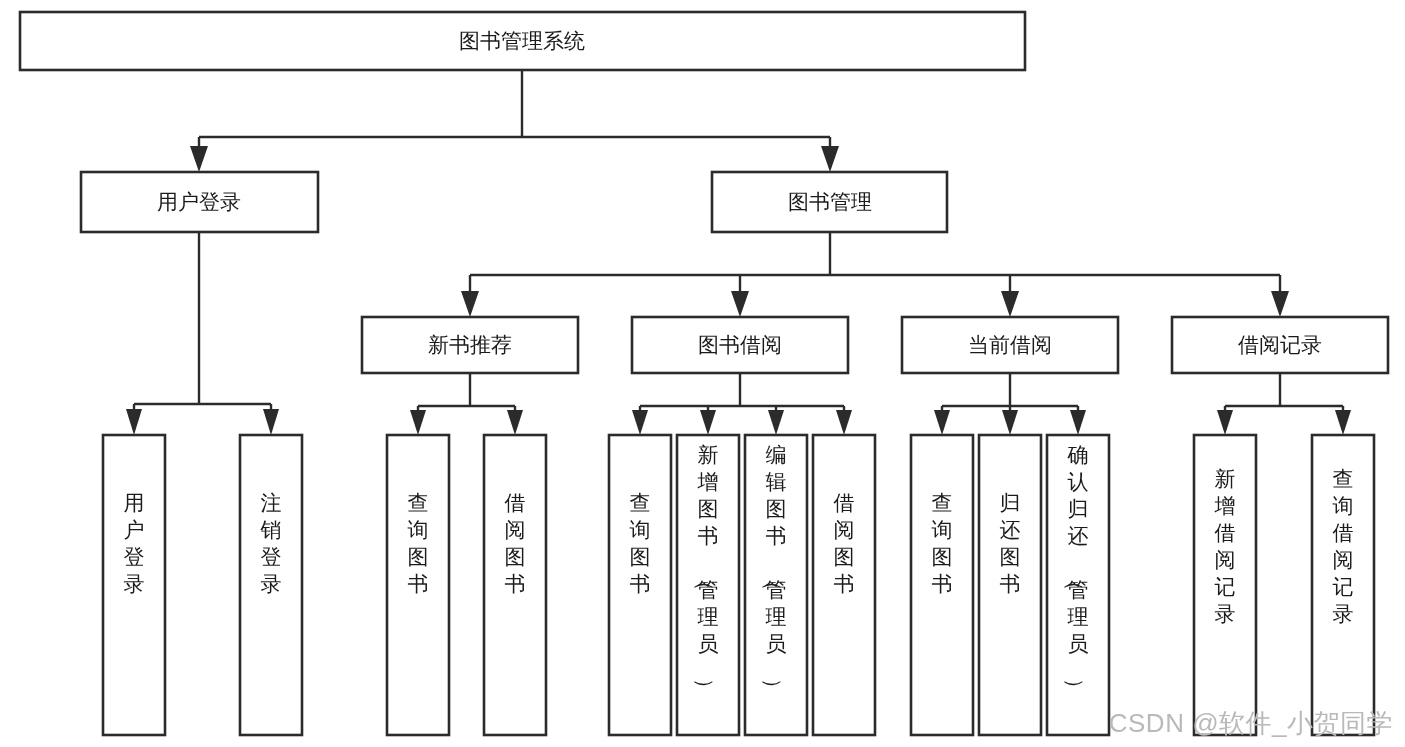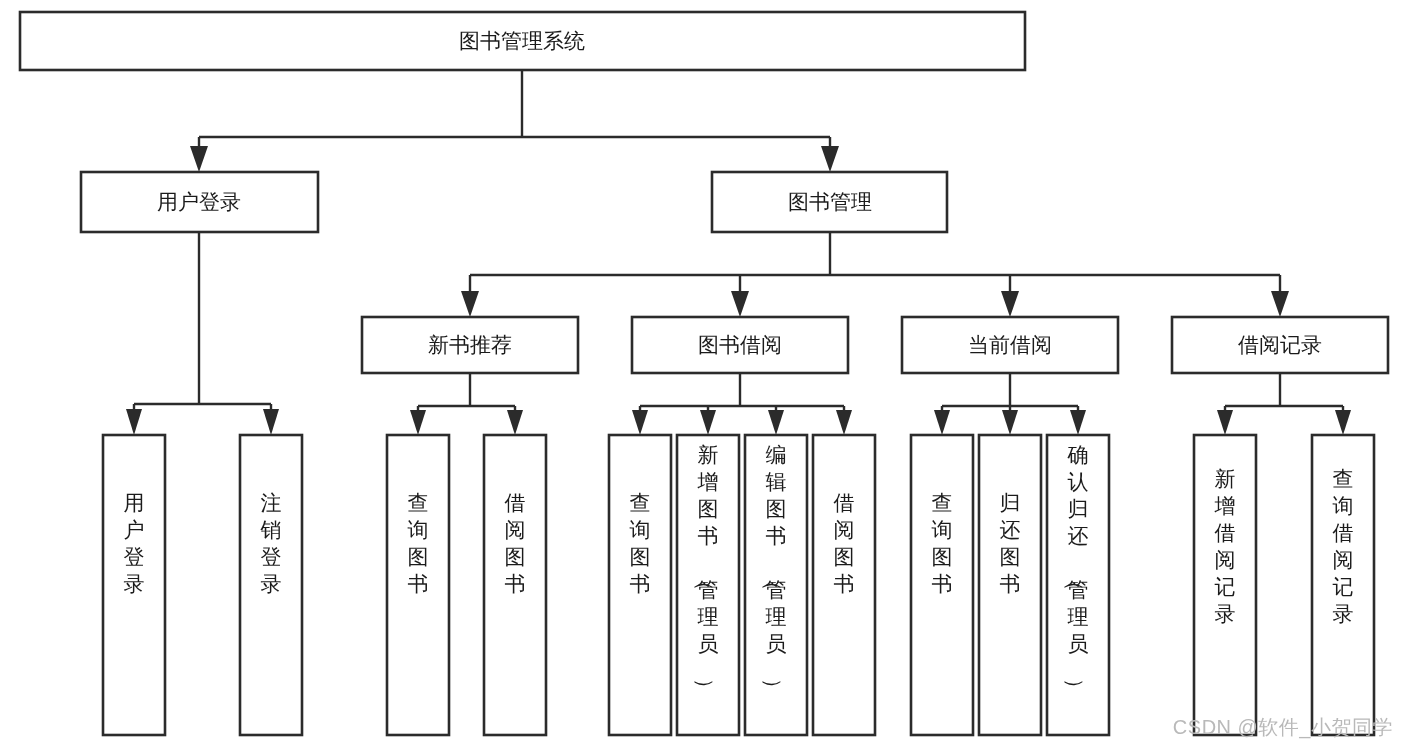--- a/index.html
+++ b/index.html
@@ -51,21 +51,21 @@
     font-family: "Liberation Sans", "DejaVu Sans", sans-serif;
     font-size: 21px;
     fill: #1b1b1b;
     text-anchor: middle;
   }
   .watermark {
     position: absolute;
     right: 12px;
     bottom: 6px;
     font-family: "Liberation Sans", "DejaVu Sans", sans-serif;
-    font-size: 20px;
+    font-size: 26px;
     color: #b9b9b9;
     letter-spacing: 0.5px;
     white-space: nowrap;
     pointer-events: none;
   }
 </style>
 </head>
 <body>
 
 <div id="diagram-root">

